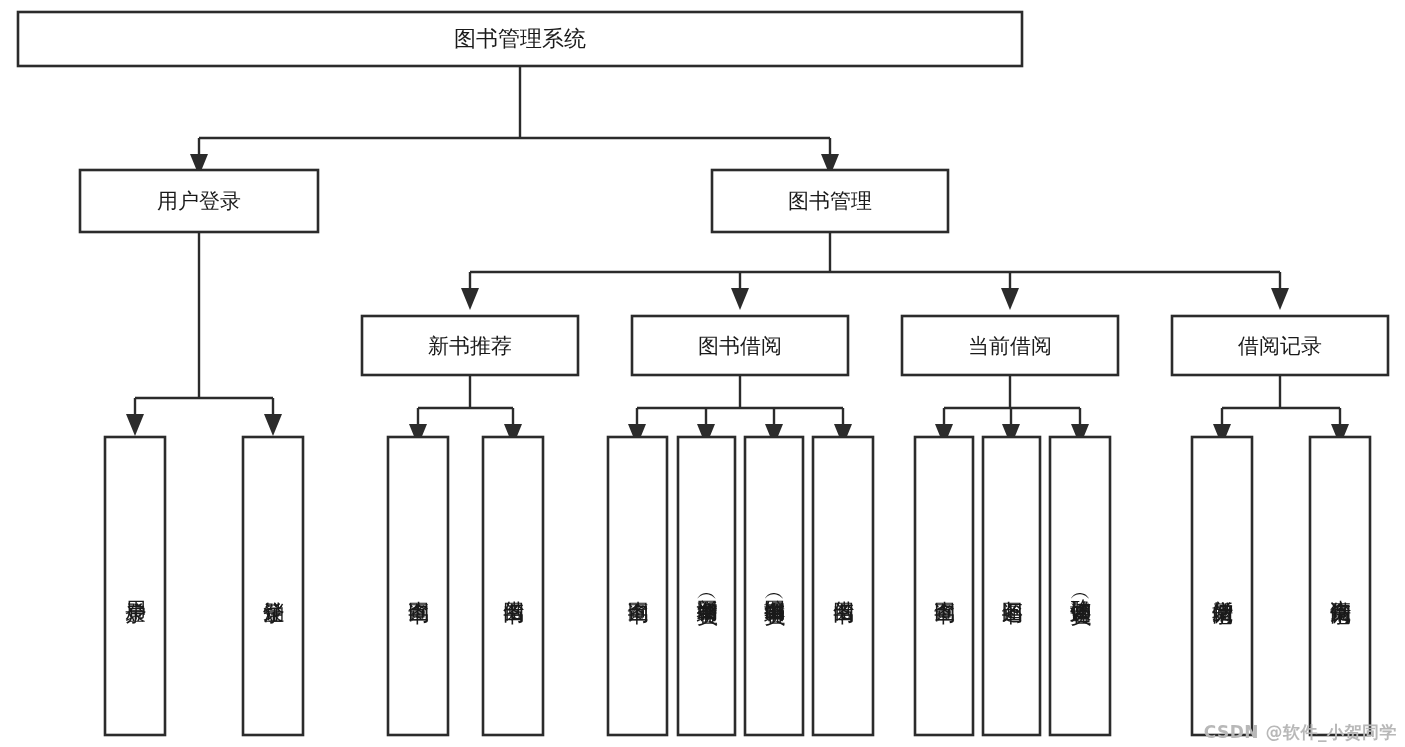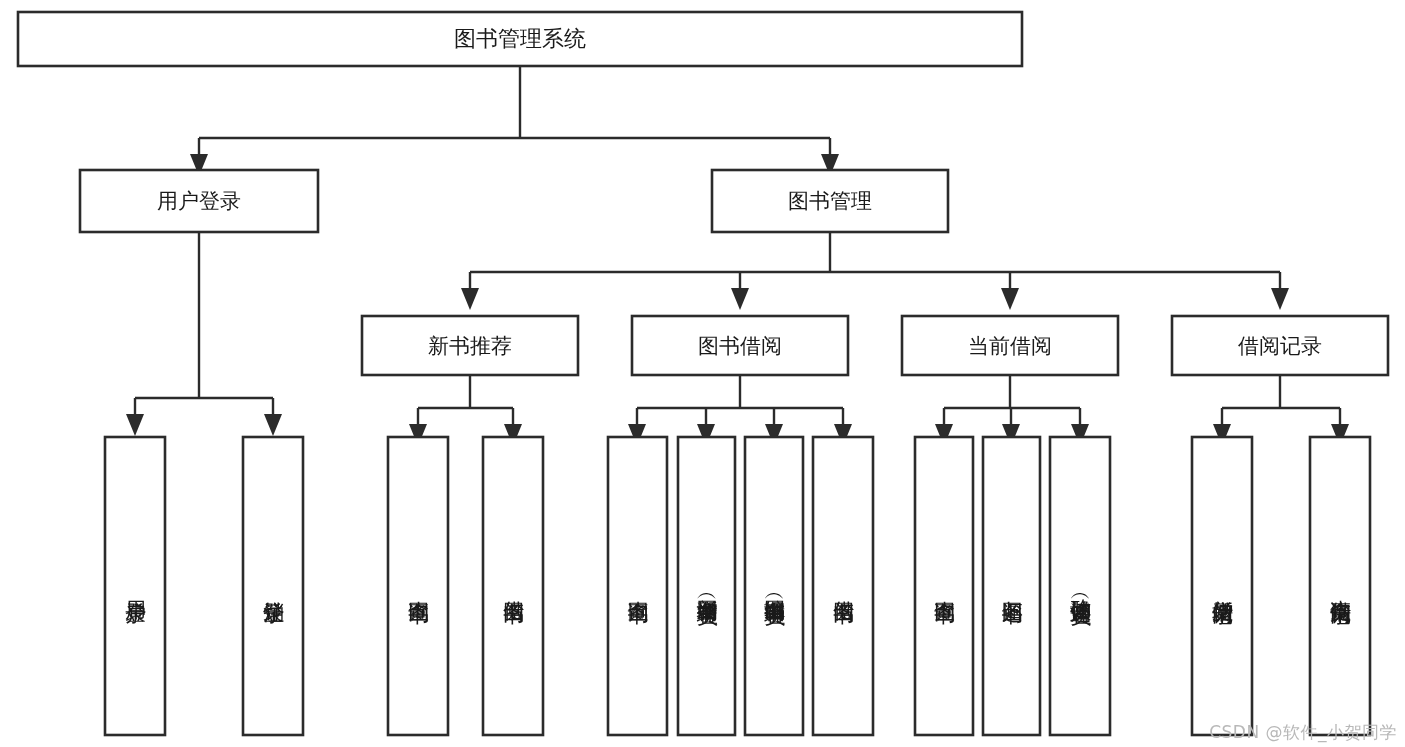--- a/index.html
+++ b/index.html
@@ -74,20 +74,21 @@
   }
   .watermark {
     position: absolute;
     right: 8px;
     bottom: 3px;
     font-family: "DejaVu Sans", "Liberation Sans", sans-serif;
     font-size: 17px;
     color: #b8b8b8;
     white-space: nowrap;
     letter-spacing: 0.5px;
+    font-weight: bold;
   }
 </style>
 </head>
 <body>
 
 <div id="diagram-root">
 
   <svg class="diagram-canvas" viewBox="0 0 1405 747">
     <g id="connectors-layer">
         <g>

